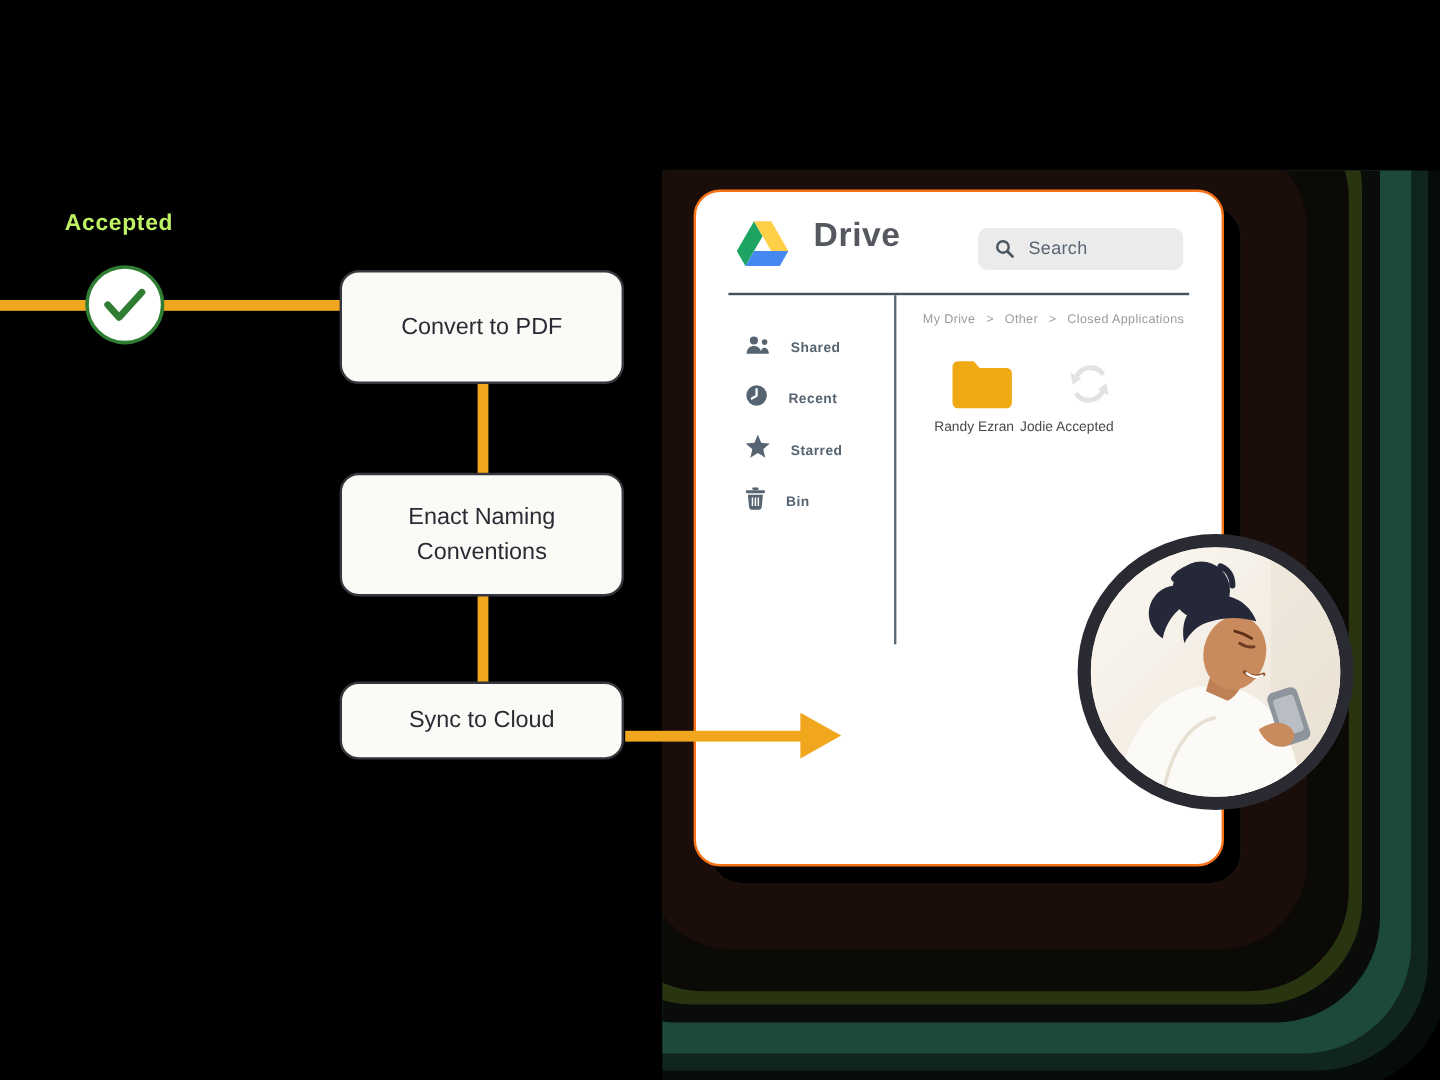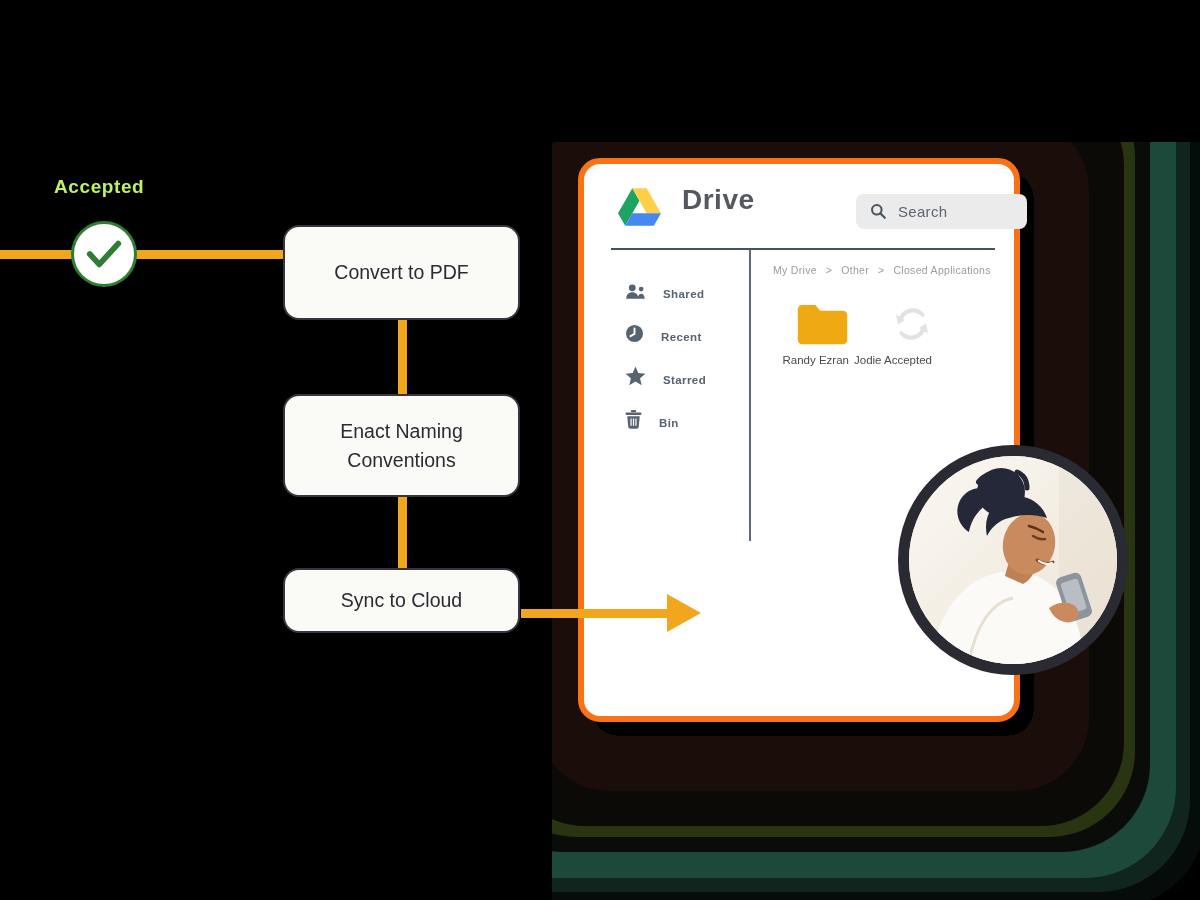--- a/index.html
+++ b/index.html
@@ -32,26 +32,26 @@
     box-shadow:
       0 0 0 55px rgba(30,14,11,.85),
       0 0 0 90px rgba(12,10,6,1),
       0 0 0 101px rgba(44,56,17,.9),
       0 0 0 116px rgba(10,12,10,1),
       0 0 0 142px rgba(29,75,60,.95),
       0 0 0 156px rgba(25,62,50,.5),
       0 0 0 172px rgba(22,55,44,.22);}
   
   .drive-window{position:absolute;left:578px;top:158px;width:442px;height:564px;background:#fff;
-    border:6px solid #f97316;border-radius:22px;box-sizing:border-box;z-index:2;}
+    border:2px solid #f97316;border-radius:22px;box-sizing:border-box;z-index:2;}
   .win-inner{position:relative;width:100%;height:100%;}
   .drive-logo{position:absolute;left:34px;top:24px;width:43px;height:38px;}
   .drive-name{position:absolute;left:98px;top:20px;font-size:28px;font-weight:800;color:#55585F;letter-spacing:.5px;}
   .search-bar{position:absolute;left:235px;top:30px;width:171px;height:35px;background:#EBEBEB;
-    border-radius:8px;display:flex;align-items:center;padding-left:14px;box-sizing:border-box;gap:11px;margin-left:37px;}
+    border-radius:8px;display:flex;align-items:center;padding-left:14px;box-sizing:border-box;gap:11px;}
   .search-text{font-size:15px;color:#5A6673;letter-spacing:.3px;}
   .hdr-divider{position:absolute;left:27px;top:84px;width:384px;height:2px;background:#45525D;}
   .v-divider{position:absolute;left:165px;top:86px;width:2px;height:291px;background:#5D6B78;}
   .nav-item{position:absolute;left:41px;height:22px;display:flex;align-items:flex-end;gap:17px;cursor:pointer;}
   .nav-item svg{flex:0 0 auto;}
   .nav-label{font-size:11.5px;font-weight:700;color:#566471;letter-spacing:.4px;}
   .breadcrumb{position:absolute;left:189px;top:100px;display:flex;gap:9px;align-items:center;
     font-size:10.5px;color:#9C9C9C;letter-spacing:.3px;}
   .crumb{white-space:nowrap;}
   .file-tile{position:absolute;top:137px;width:83px;display:flex;flex-direction:column;align-items:flex-end;}

